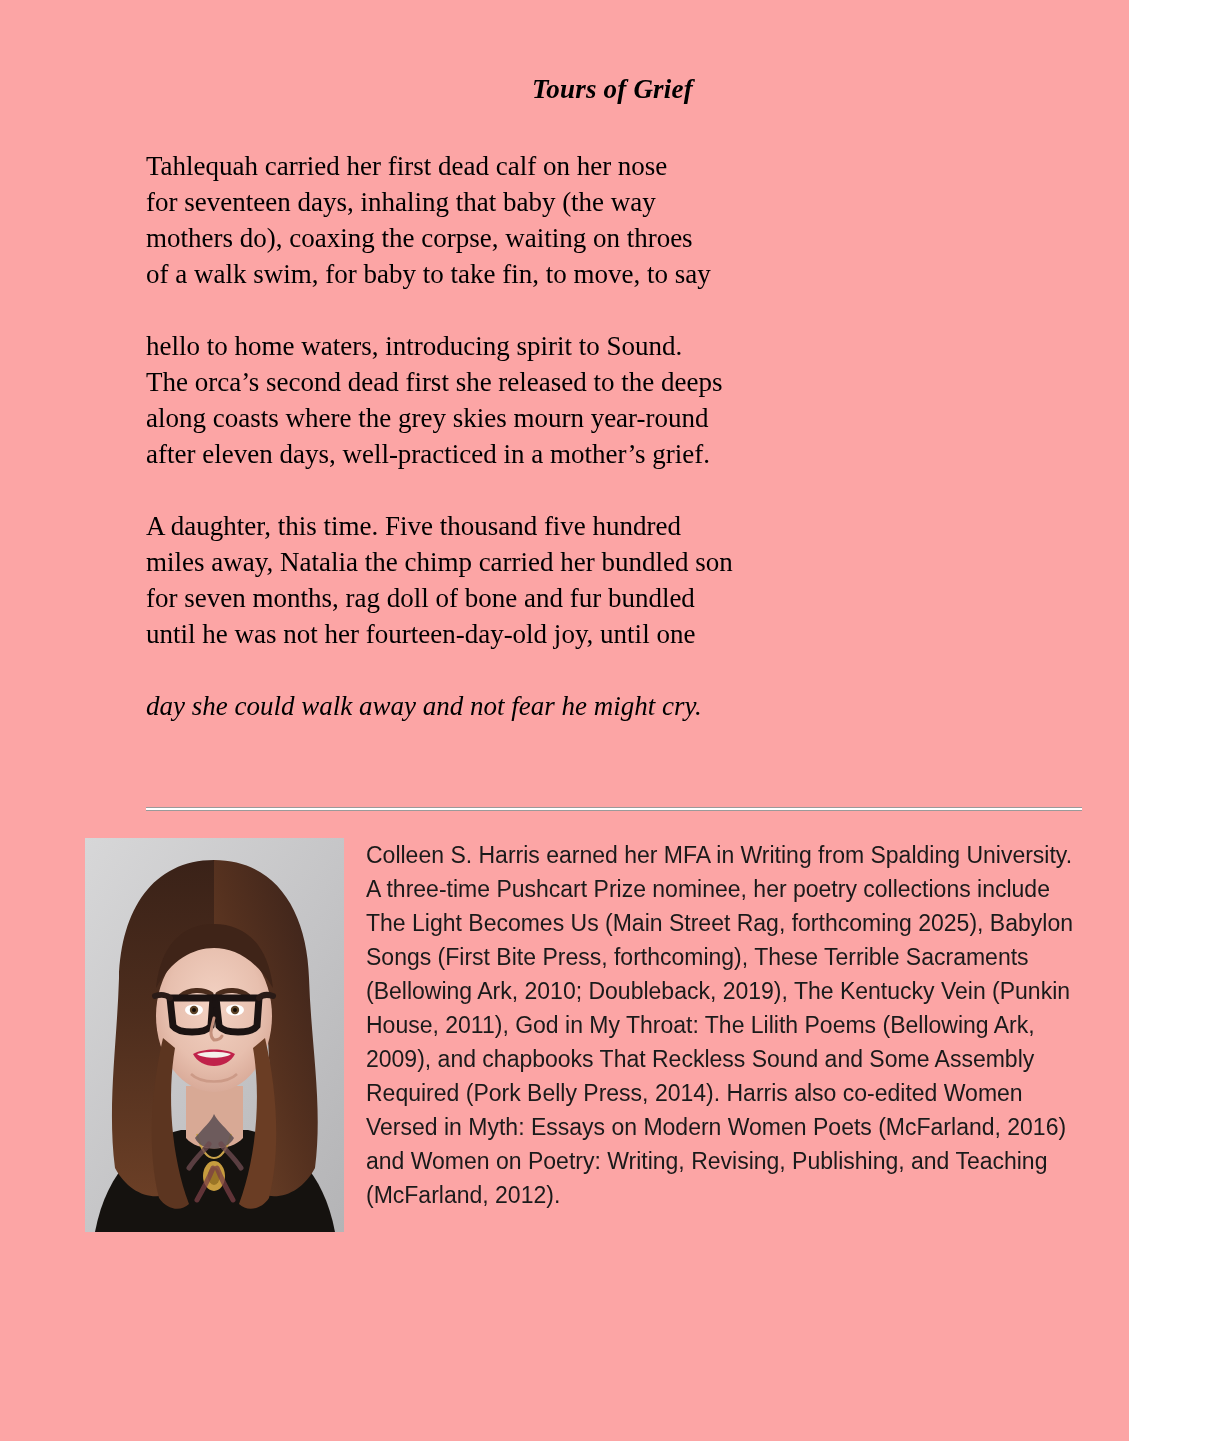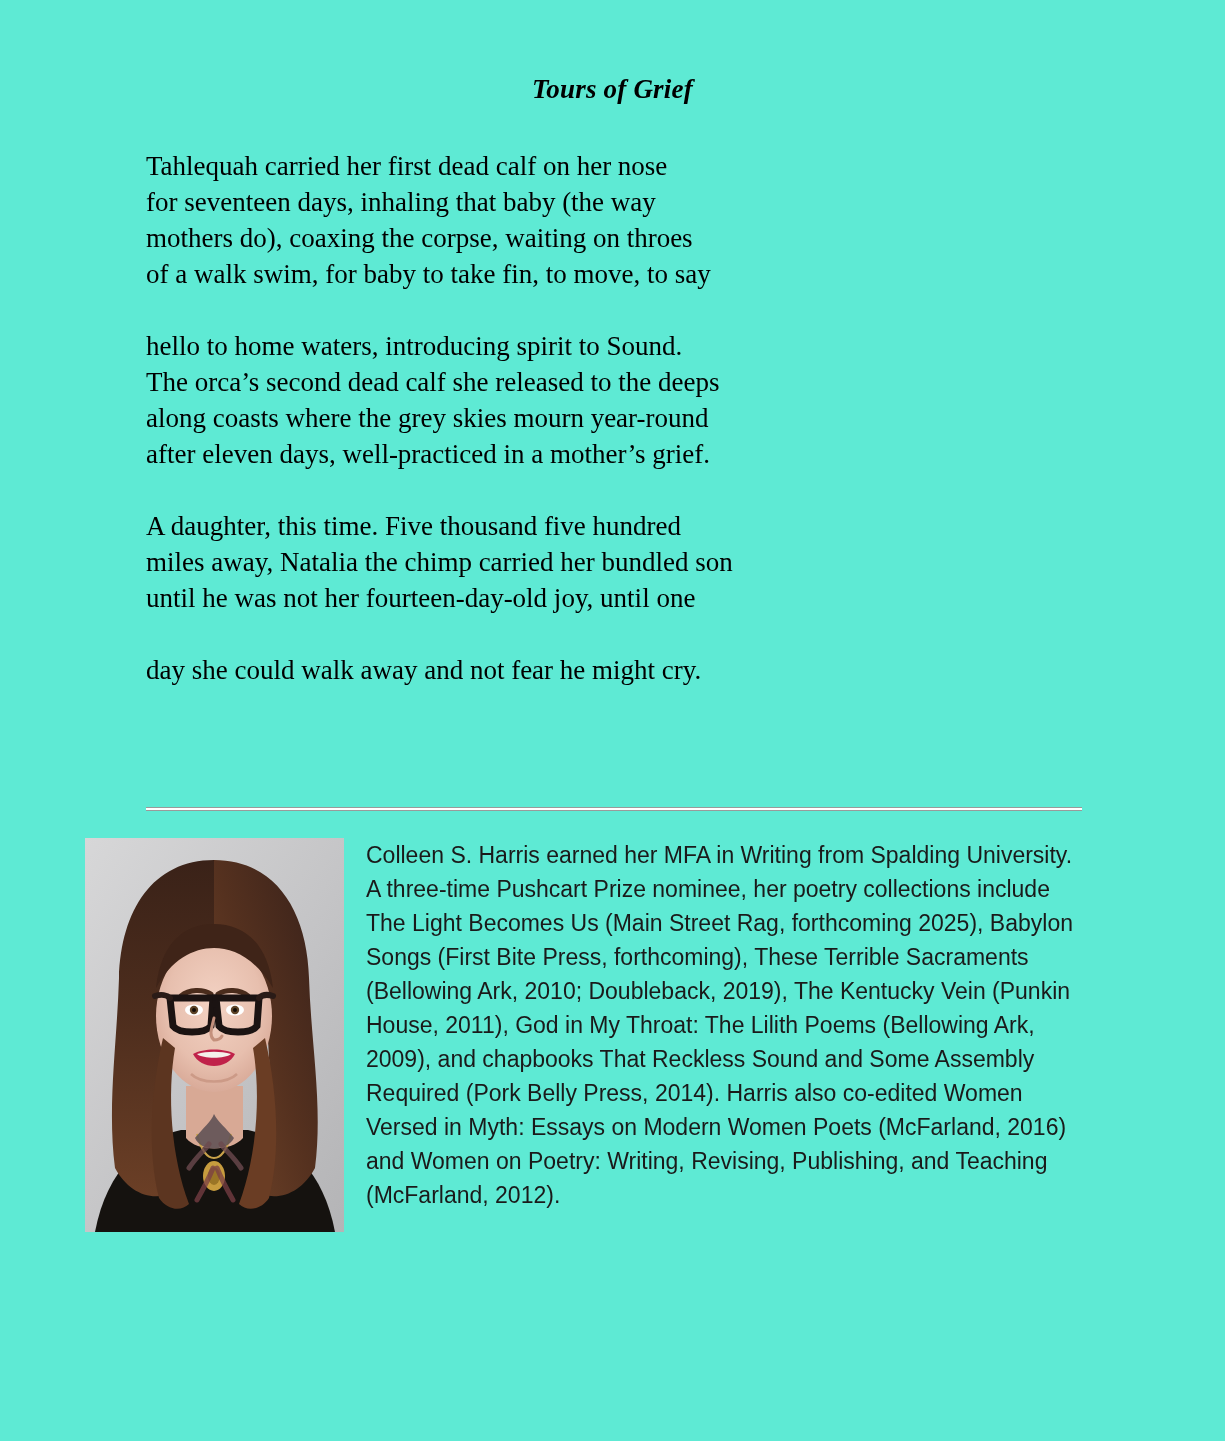--- a/index.html
+++ b/index.html
@@ -12,23 +12,23 @@
     height: 1441px;
     position: relative;
     font-family: "Liberation Serif", serif;
     color: #000000;
     overflow: hidden;
   }
 
   .page {
     position: absolute;
     left: 0; top: 0;
-    width: 1225px;
+    width: 1129px;
     height: 1441px;
-    background: #5eead4;
+    background: #fca5a5;
   }
 
   
   .poem-title {
     position: absolute;
     left: 0;
     top: 74px;
     width: 1225px;
     text-align: center;
     font-family: "Liberation Serif", serif;
@@ -47,21 +47,21 @@
     width: 760px;
     font-family: "Liberation Serif", serif;
     font-size: 27px;
     line-height: 36px;
     color: #000000;
     white-space: nowrap;
   }
   .stanza {
     margin: 0 0 36px 0;
   }
-  .stanza:last-child { margin-bottom: 16px; }
+  .stanza:last-child { margin-bottom: 16px; font-style: italic; }
   .verse-line {
     display: block;
     white-space: nowrap;
   }
 
   
   .divider {
     position: absolute;
     left: 146px;
     top: 799px;
@@ -114,27 +114,28 @@
 
   <div class="poem" id="poem-body">
       <div class="stanza">
         <span class="verse-line">Tahlequah carried her first dead calf on her nose</span>
         <span class="verse-line">for seventeen days, inhaling that baby (the way</span>
         <span class="verse-line">mothers do), coaxing the corpse, waiting on throes</span>
         <span class="verse-line">of a walk swim, for baby to take fin, to move, to say</span>
       </div>
       <div class="stanza">
         <span class="verse-line">hello to home waters, introducing spirit to Sound.</span>
-        <span class="verse-line">The orca’s second dead calf she released to the deeps</span>
+        <span class="verse-line">The orca’s second dead first she released to the deeps</span>
         <span class="verse-line">along coasts where the grey skies mourn year-round</span>
         <span class="verse-line">after eleven days, well-practiced in a mother’s grief.</span>
       </div>
       <div class="stanza">
         <span class="verse-line">A daughter, this time. Five thousand five hundred</span>
         <span class="verse-line">miles away, Natalia the chimp carried her bundled son</span>
+        <span class="verse-line">for seven months, rag doll of bone and fur bundled</span>
         <span class="verse-line">until he was not her fourteen-day-old joy, until one</span>
       </div>
       <div class="stanza">
         <span class="verse-line">day she could walk away and not fear he might cry.</span>
       </div>
     </div>
 
   <hr class="divider">
 
   <div class="bio-block">

